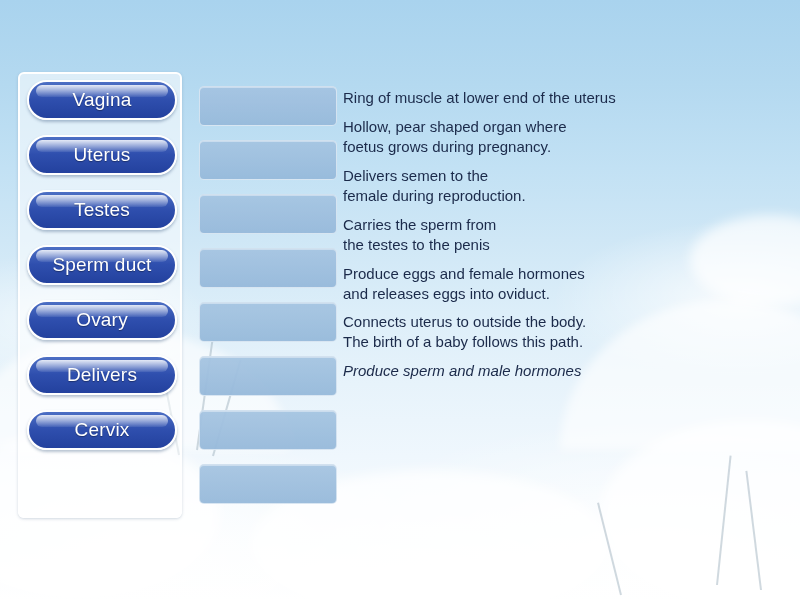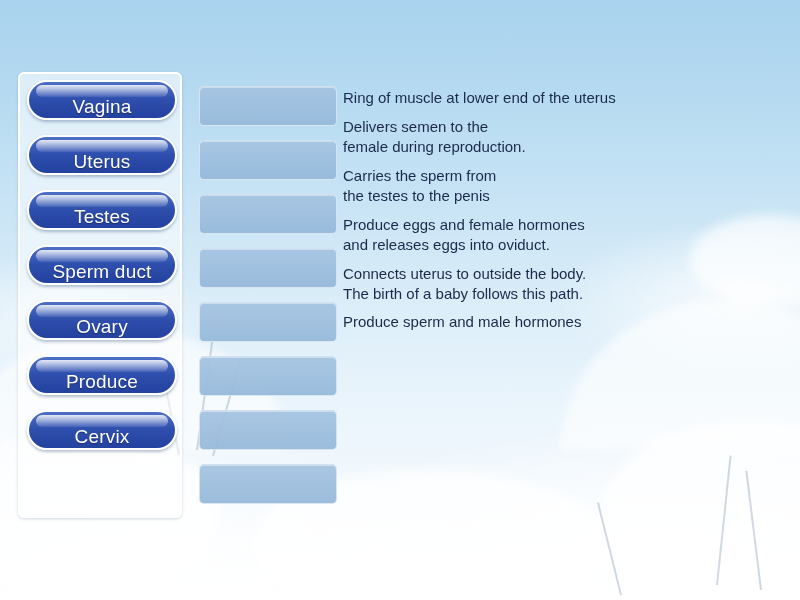--- a/index.html
+++ b/index.html
@@ -60,21 +60,21 @@
     padding: 6px 7px;
   }
   .word-tile {
     position: relative;
     width: 150px; height: 40px;
     margin-bottom: 15px;
     border-radius: 22px;
     background: linear-gradient(180deg, #4d6fc4 0%, #2f4fae 48%, #23419e 100%);
     border: 2px solid #ffffff;
     box-shadow: 0 2px 3px rgba(50,80,120,0.35);
-    display: flex; align-items: flex-end; justify-content: center;
+    display: flex; align-items: center; justify-content: center;
     cursor: pointer;
   }
   .word-tile:last-child { margin-bottom: 12px; }
   .word-tile .glare {
     position: absolute; left: 7px; right: 7px; top: 3px; height: 12px;
     border-radius: 10px;
     background: linear-gradient(180deg, rgba(255,255,255,0.85), rgba(255,255,255,0.08));
   }
   .word-tile span.label {
     position: relative;
@@ -108,21 +108,21 @@
     left: 343px; top: 88px;
     width: 445px;
   }
   .definition {
     color: #1b2a4a;
     font-size: 15px;
     line-height: 1.33;
     margin-bottom: 9px;
     white-space: pre-line;
   }
-  .definition:last-child { margin-bottom: 0; }
+  .definition:last-child { margin-bottom: 0; font-style: italic; }
 </style>
 </head>
 <body>
 
 <div id="stage">
 
   <div class="snowridge" style="left:-40px; top:330px; width:330px; height:120px;"></div>
   <div class="snowridge" style="left:560px; top:300px; width:330px; height:150px;"></div>
   <div class="snowblob" style="left:250px; top:470px; width:360px; height:150px;"></div>
   <div class="snowblob" style="left:-60px; top:430px; width:280px; height:170px;"></div>
@@ -152,41 +152,43 @@
     <div class="word-tile">
       <span class="glare"></span>
       <span class="label">Sperm duct</span>
     </div>
     <div class="word-tile">
       <span class="glare"></span>
       <span class="label">Ovary</span>
     </div>
     <div class="word-tile">
       <span class="glare"></span>
-      <span class="label">Produce</span>
+      <span class="label">Delivers</span>
     </div>
     <div class="word-tile">
       <span class="glare"></span>
       <span class="label">Cervix</span>
     </div>
   </div>
 
   <div id="slot-column">
     <div class="drop-slot"></div>
     <div class="drop-slot"></div>
     <div class="drop-slot"></div>
     <div class="drop-slot"></div>
     <div class="drop-slot"></div>
     <div class="drop-slot"></div>
     <div class="drop-slot"></div>
     <div class="drop-slot"></div>
   </div>
 
   <div id="definitions">
     <div class="definition">Ring of muscle at lower end of the uterus</div>
+    <div class="definition">Hollow, pear shaped organ where
+foetus grows during pregnancy.</div>
     <div class="definition">Delivers semen to the
 female during reproduction.</div>
     <div class="definition">Carries the sperm from
 the testes to the penis</div>
     <div class="definition">Produce eggs and female hormones
 and releases eggs into oviduct.</div>
     <div class="definition">Connects uterus to outside the body.
 The birth of a baby follows this path.</div>
     <div class="definition">Produce sperm and male hormones</div>
   </div>

